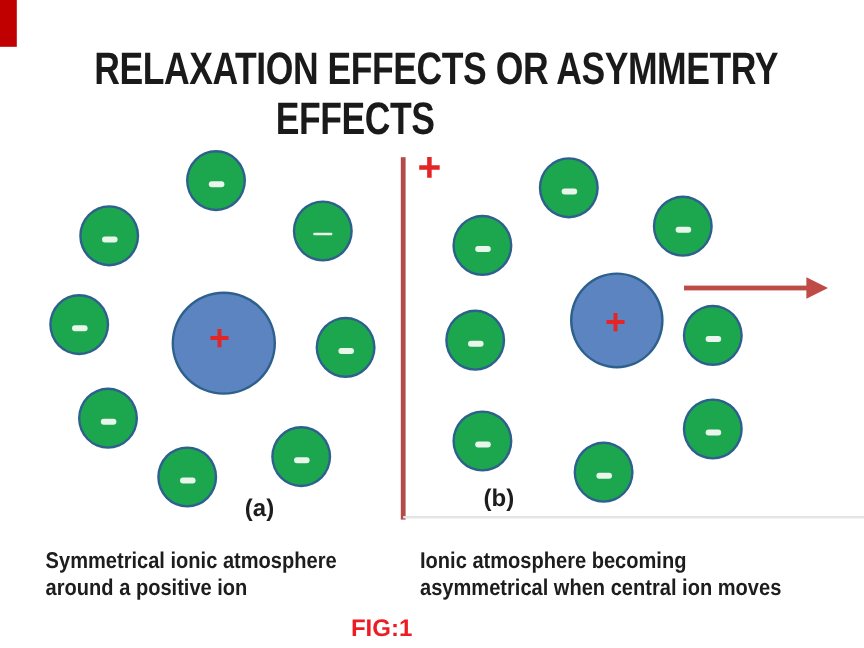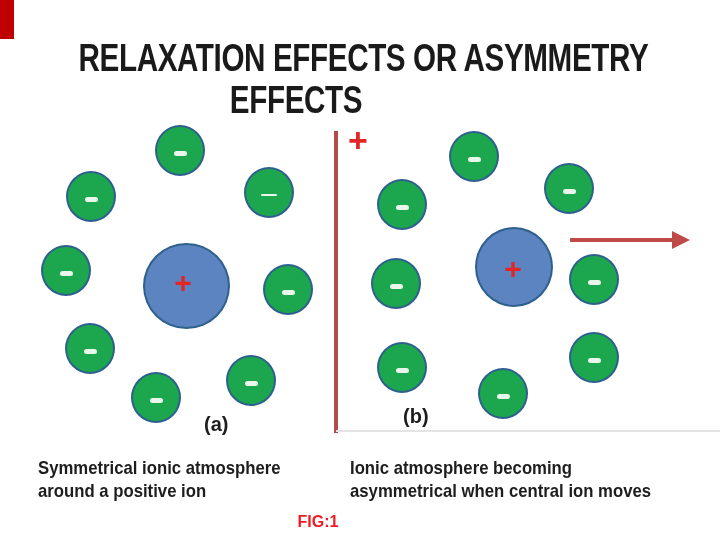--- a/index.html
+++ b/index.html
@@ -100,21 +100,21 @@
     line-height: 23px;
     transform: scaleX(0.88);
     transform-origin: 0 0;
     white-space: nowrap;
   }
   #caption-a { left: 38px; }
   #caption-b { left: 350px; }
   .fig-label {
     position: absolute; left: 0; top: 513px; width: 636px;
     text-align: center;
-    font-size: 16px; font-weight: bold;
+    font-size: 20px; font-weight: bold;
     color: var(--fig-label-text);
   }
 </style>
 </head>
 <body>
 
 <div class="slide">
 
   <div class="corner-mark"></div>
 

